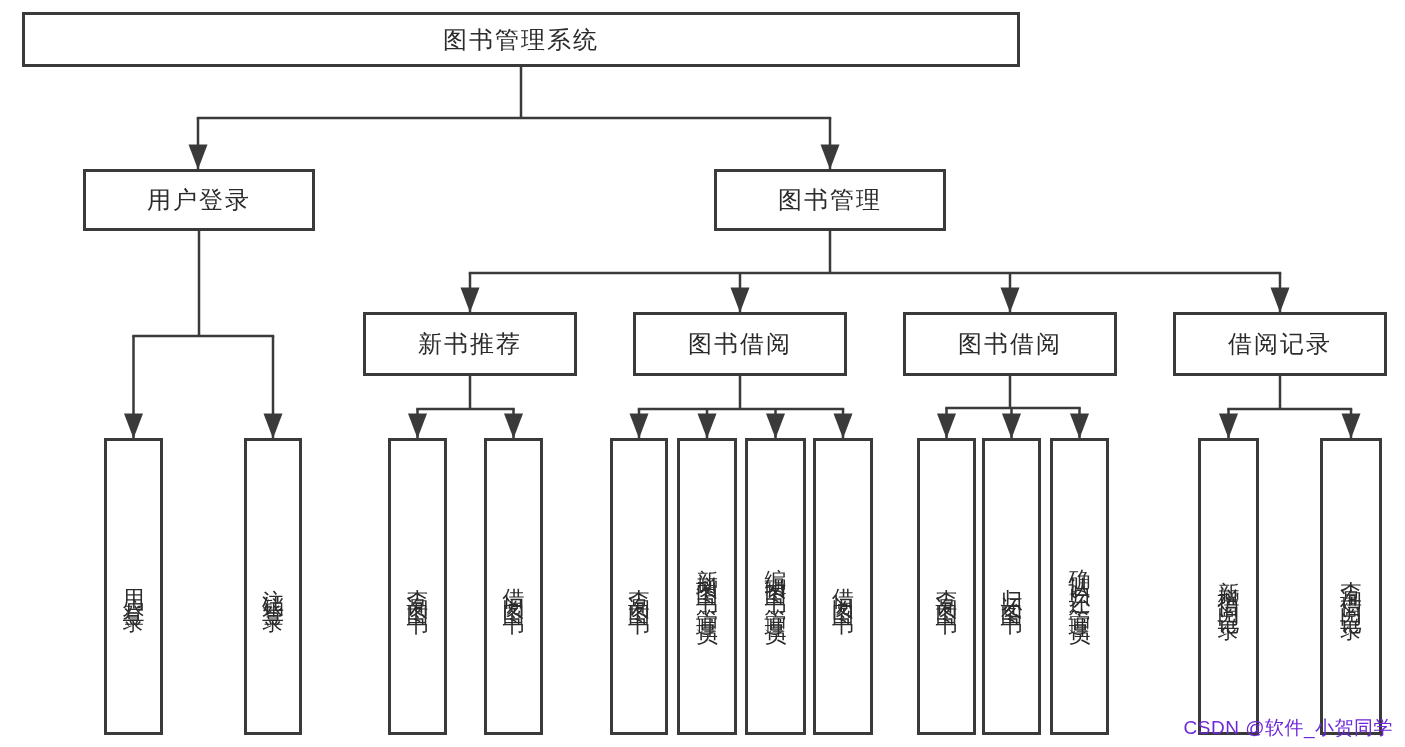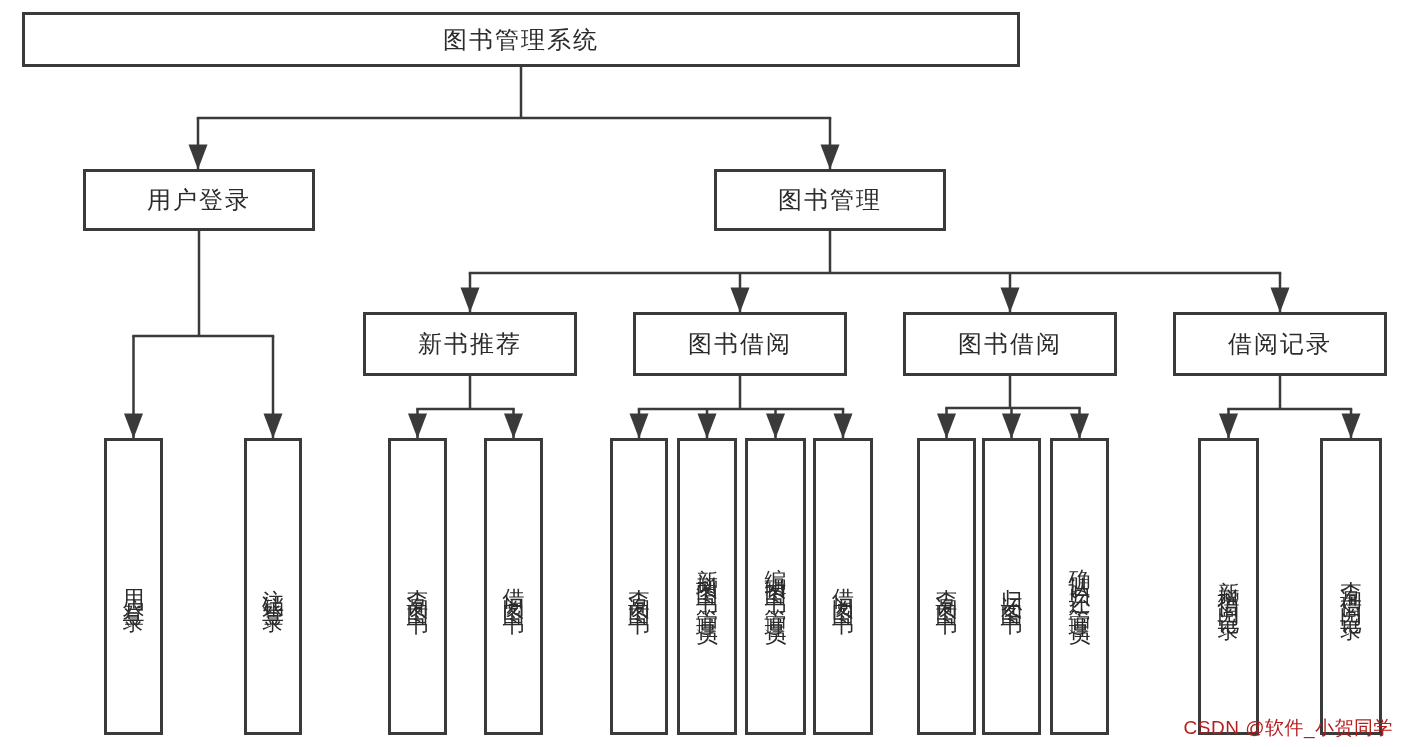--- a/index.html
+++ b/index.html
@@ -46,21 +46,21 @@
     line-height: 1;
     letter-spacing: 8px;
     color: #2b2b2b;
   }
   .watermark {
     position: absolute;
     right: 12px;
     bottom: 6px;
     font-size: 19px;
     letter-spacing: 0.5px;
-    color: #b91c1c;
+    color: #6d28d9;
     white-space: nowrap;
     z-index: 5;
   }
 </style>
 </head>
 <body>
 
 <div class="canvas">
 
   <svg class="wires" viewBox="0 0 1405 747" xmlns="http://www.w3.org/2000/svg">

